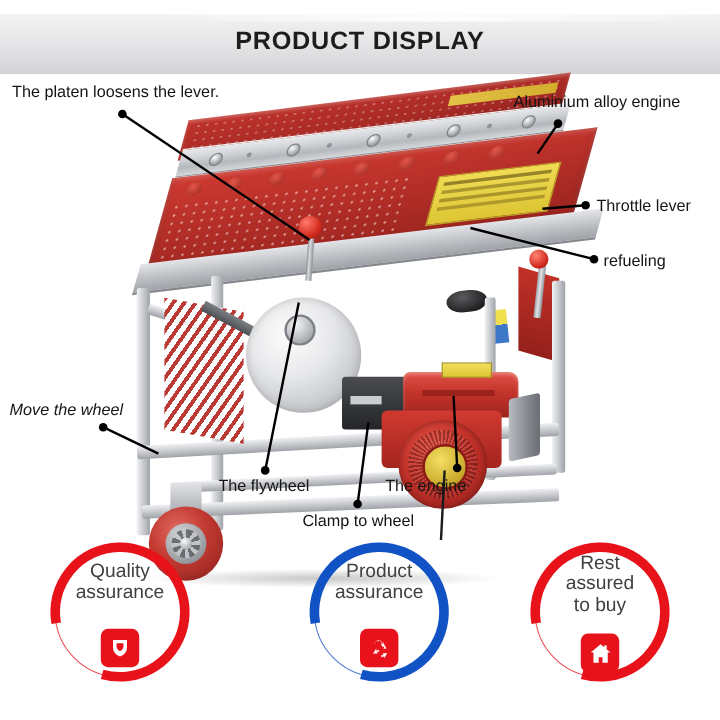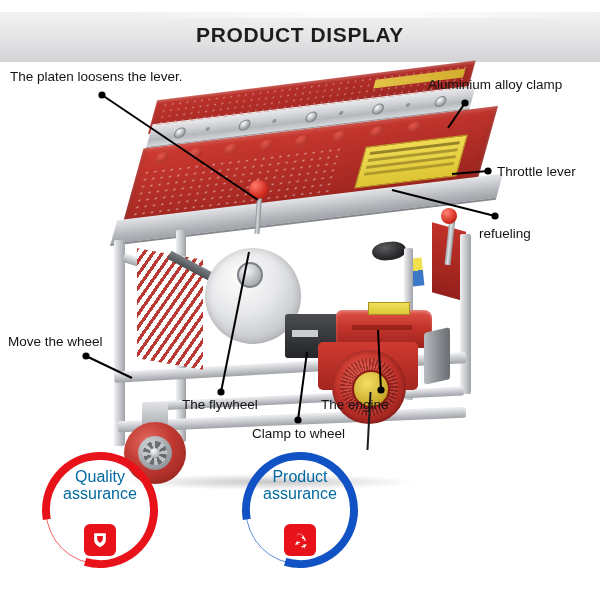--- a/index.html
+++ b/index.html
@@ -335,21 +335,21 @@
     position: absolute;
     width: 124px; height: 124px;
     top: 6px;
   }
   .badge .ring { position: absolute; left: 0; top: 0; width: 124px; height: 124px; }
   .badge-text {
     position: absolute;
     left: 6px; right: 6px; top: 20px;
     text-align: center;
     font-size: 16px;
-    color: #0369a1;
+    color: #404040;
     line-height: 1.08;
   }
   .badge-text.three { top: 13px; }
   .badge-icon {
     position: absolute;
     left: 46px; top: 76px;
     width: 32px; height: 32px;
     border-radius: 6px;
     display: flex; align-items: center; justify-content: center;
   }
@@ -455,24 +455,24 @@
     <circle cx="86" cy="356" r="3.6" fill="#000"></circle>
     <line x1="221" y1="392" x2="249" y2="252" stroke="#000" stroke-width="2"></line>
     <circle cx="221" cy="392" r="3.6" fill="#000"></circle>
     <line x1="298" y1="420" x2="307" y2="352" stroke="#000" stroke-width="2"></line>
     <circle cx="298" cy="420" r="3.6" fill="#000"></circle>
     <line x1="381" y1="390" x2="378" y2="330" stroke="#000" stroke-width="2"></line>
     <circle cx="381" cy="390" r="3.6" fill="#000"></circle>
   </svg>
 <div id="callout-layer">
     <div class="callout" style="left: 10px; top: 70px;">The platen loosens the lever.</div>
-    <div class="callout" style="left: 428px; top: 78px;">Aluminium alloy clamp</div>
+    <div class="callout" style="left: 428px; top: 78px;">Aluminium alloy engine</div>
     <div class="callout" style="left: 497px; top: 165px; text-align: right;">Throttle lever</div>
-    <div class="callout" style="left: 479px; top: 211px; margin-top: 16px;">refueling</div>
-    <div class="callout" style="left: 8px; top: 335px;">Move the wheel</div>
+    <div class="callout" style="left: 503px; top: 211px;">refueling</div>
+    <div class="callout" style="left: 8px; top: 335px; font-style: italic;">Move the wheel</div>
     <div class="callout" style="left: 182px; top: 398px;">The flywheel</div>
     <div class="callout" style="left: 252px; top: 427px;">Clamp to wheel</div>
     <div class="callout" style="left: 321px; top: 398px;">The engine</div>
   </div>
 
 <div class="badges" id="badge-layer">
     <div class="badge" style="left: 38px;">
       <svg class="ring" viewBox="0 0 124 124">
         <path d="M 8.82038133734077 71.37700159401425 A 54 54 0 1 1 47.115582785882054 113.90813158066922" fill="none" stroke="#e8131a" stroke-width="8" stroke-linecap="butt"></path>
         <circle cx="62" cy="62" r="54" fill="none" stroke="#e8131a" stroke-width="0.9" opacity="0.75"></circle>
@@ -481,31 +481,48 @@
         <div>Quality</div>
         <div>assurance</div>
       </div>
       <div class="badge-icon" style="background: rgb(232, 19, 26);">
         <svg viewBox="0 0 24 24" width="20" height="20">
           <path d="M5 4h14v8c0 5-4.5 7.5-7 8.5C9.5 19.5 5 17 5 12V4z" fill="#ffffff"></path>
           <path d="M8.6 7.2h6.8v3.2c0 2.6-2 4-3.4 4.8-1.4-.8-3.4-2.2-3.4-4.8V7.2z" fill="#e8131a"></path>
         </svg>
       </div>
     </div>
-    <div class="badge" style="left: 238px;">
+    <div class="badge" style="left: 254px;">
       <svg class="ring" viewBox="0 0 124 124">
         <path d="M 8.82038133734077 71.37700159401425 A 54 54 0 1 1 47.115582785882054 113.90813158066922" fill="none" stroke="#1152c4" stroke-width="8" stroke-linecap="butt"></path>
         <circle cx="62" cy="62" r="54" fill="none" stroke="#1152c4" stroke-width="0.9" opacity="0.75"></circle>
       </svg>
       <div class="badge-text">
         <div>Product</div>
         <div>assurance</div>
       </div>
       <div class="badge-icon" style="background: rgb(232, 19, 26);">
         <svg viewBox="0 0 24 24" width="21" height="21">
           <path d="M12 2.6l3.1 5.3-2 .0 1.4 2.4 2.0-.1-1.1 1.9 3.0-.2-3.4-5.9-1.0 1.7L12 2.6z" fill="#ffffff"></path>
           <path d="M4.0 16.6l6.1.1-1.0-1.7 2.7-.3-1.1-1.7-2.2 1.0 .1-2.2-3.0 5.0 1.9-.1-3.5.0z" fill="#ffffff"></path>
           <path d="M20.4 16.5l-5.8.0 1.0 1.7-2.7.3 1.1 1.7 2.2-1.0-.1 2.2 3.0-5.0-1.9.1 3.2 0z" fill="#ffffff"></path>
           <path d="M6.0 9.0L9.1 3.7l1.0 1.8 2.2-1.3-3.2-.1-.9 1.6L6.0 9.0z" fill="#ffffff"></path>
         </svg>
       </div>
     </div>
+    <div class="badge" style="left: 438px;">
+      <svg class="ring" viewBox="0 0 124 124">
+        <path d="M 8.82038133734077 71.37700159401425 A 54 54 0 1 1 47.115582785882054 113.90813158066922" fill="none" stroke="#e8131a" stroke-width="8" stroke-linecap="butt"></path>
+        <circle cx="62" cy="62" r="54" fill="none" stroke="#e8131a" stroke-width="0.9" opacity="0.75"></circle>
+      </svg>
+      <div class="badge-text three">
+        <div>Rest</div>
+        <div>assured</div>
+        <div>to buy</div>
+      </div>
+      <div class="badge-icon" style="background: rgb(232, 19, 26); top: 80px;">
+        <svg viewBox="0 0 24 24" width="21" height="21">
+          <path d="M12 3.2L2.6 11.2h2.6V21h5.0v-5.4h3.6V21h5.0v-9.8h2.6L12 3.2z" fill="#ffffff"></path>
+          <rect x="15.4" y="4.4" width="2.4" height="3.6" fill="#ffffff"></rect>
+        </svg>
+      </div>
+    </div>
   </div>
 
 </body></html>

